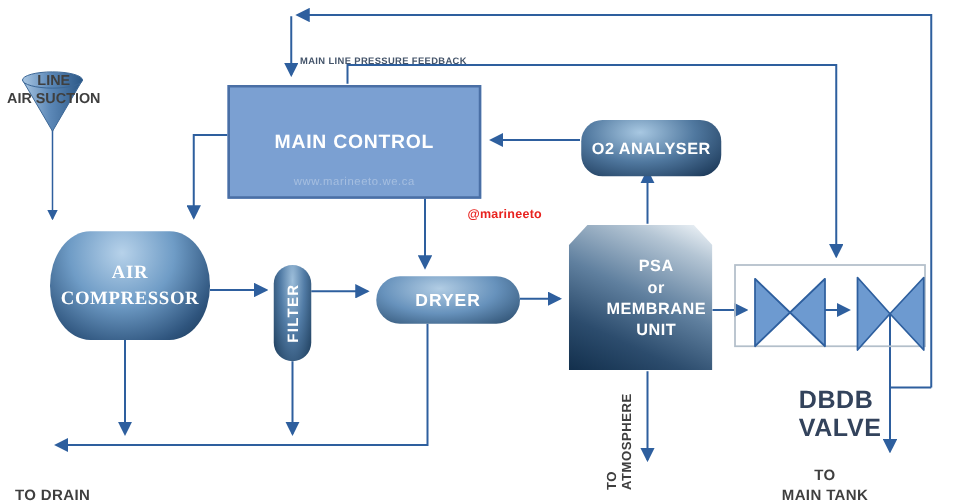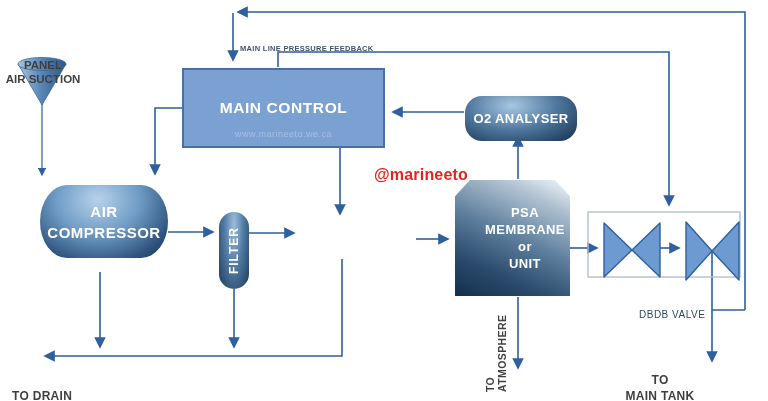--- a/index.html
+++ b/index.html
@@ -18,48 +18,48 @@
   .canvas{position:relative;width:768px;height:401px;background:#ffffff;overflow:hidden;}
   svg.wires{position:absolute;left:0;top:0;}
   .wire{fill:none;stroke:var(--line);stroke-width:1.6;}
   .wire.thin{stroke-width:1.2;}
   .arrowhead{fill:var(--line);}
   .valve{fill:var(--valve-fill);stroke:var(--line);stroke-width:1.4;stroke-linejoin:round;}
   .valve-box{fill:none;stroke:var(--box-border);stroke-width:1.4;}
 
   .node{position:absolute;display:flex;align-items:center;justify-content:center;
         color:#fff;font-weight:bold;text-align:center;}
-  .mcp{left:182px;top:68px;width:203px;height:80px;background:var(--panel-fill);
+  .mcp{left:182px;top:68px;width:203px;height:91px;background:var(--panel-fill);
        border:2px solid var(--panel-border);font-size:15.5px;letter-spacing:.6px;line-height:22px;}
   .mcp-watermark{position:absolute;left:0;right:0;bottom:1px;font-size:9px;font-weight:normal;
        color:rgba(255,255,255,.32);letter-spacing:.5px;}
   .o2{left:465px;top:96px;width:112px;height:45px;border-radius:17px;font-size:13px;letter-spacing:.4px;
       background:radial-gradient(ellipse at 42% 22%, #a8c8e2 0%, #50789f 48%, #1d3a5a 92%);}
-  .compressor{left:40px;top:185px;width:128px;height:73px;border-radius:34px/46px;
+  .compressor{left:40px;top:185px;width:128px;height:87px;border-radius:34px/46px;
       font-size:15px;letter-spacing:.5px;line-height:21px;
-      background:radial-gradient(ellipse at 45% 20%, #b7d2ea 0%, #6f9cc6 42%, #2f557e 78%, #173350 100%);}
+      background:radial-gradient(ellipse at 45% 20%, #b7d2ea 0%, #6f9cc6 42%, #2f557e 78%, #173350 100%);font-family:Liberation Serif, serif;}
   .filter{left:219px;top:212px;width:30px;height:77px;border-radius:15px;
       background:radial-gradient(ellipse at 50% 16%, #9dbeda 0%, #527ca6 45%, #1b3a58 100%);}
   .filter .vtext{font-size:12px;letter-spacing:1px;}
   .dryer{left:301px;top:221px;width:115px;height:38px;border-radius:19px;font-size:14px;letter-spacing:.8px;
       background:radial-gradient(ellipse at 44% 26%, #b2cde4 0%, #6792bc 50%, #274868 100%);}
   .psa{left:455px;top:180px;width:115px;height:116px;font-size:13px;line-height:17px;letter-spacing:.4px;
       clip-path:polygon(13% 0%, 87% 0%, 100% 14%, 100% 100%, 0% 100%, 0% 14%);
       background:linear-gradient(205deg, #f4f8fb 0%, #b4c5d4 18%, #60809f 48%, #2c4c6d 75%, #122f4c 100%);padding-left:25px;}
 
   .lbl{position:absolute;color:var(--text-dark);font-weight:bold;margin-top:28px;}
   .lbl-fresh{left:0;top:30px;width:86px;text-align:center;font-size:11.5px;line-height:14px;}
   .lbl-feedback{left:240px;top:16px;font-size:7.5px;letter-spacing:.3px;color:#44546a;}
   .lbl-drain{left:12px;top:361px;font-size:12px;letter-spacing:.3px;}
   .lbl-cargo{left:610px;top:344px;width:100px;text-align:center;font-size:12px;line-height:16px;letter-spacing:.3px;}
-  .lbl-dbdb{left:599px;top:281px;font-size:10px;font-weight:400;color:var(--navy-text);letter-spacing:.5px;padding-left:40px;}
+  .lbl-dbdb{left:599px;top:281px;font-size:20px;font-weight:700;color:var(--navy-text);letter-spacing:.5px;padding-left:40px;}
   .lbl-atmo{left:488px;top:274px;height:90px;width:16px;font-size:10.5px;letter-spacing:.4px;
             display:flex;align-items:center;justify-content:center;}
   .vtext{writing-mode:vertical-rl;transform:rotate(180deg);}
-  .lbl-red{left:374px;top:138px;font-size:16px;color:var(--red);font-weight:bold;letter-spacing:.2px;}
+  .lbl-red{left:374px;top:138px;font-size:10px;color:var(--red);font-weight:bold;letter-spacing:.2px;}
 </style>
 </head>
 <body>
 
 <div class="canvas">
 
   <svg class="wires" width="768" height="401" viewBox="0 0 768 401">
     <defs>
       <marker id="arr" viewBox="0 0 10 10" refX="8.5" refY="5" markerWidth="7.2" markerHeight="7.2" orient="auto-start-reverse">
         <path d="M0,0 L10,5 L0,10 z" class="arrowhead"></path>
@@ -121,32 +121,35 @@
     <div>
       <div>AIR</div>
       <div>COMPRESSOR</div>
     </div>
   </div>
 
   <div class="node filter">
     <span class="vtext">FILTER</span>
   </div>
 
+  <div class="node dryer">
+    <span>DRYER</span>
+  </div>
 
   <div class="node psa">
     <div>
       <div>PSA</div>
+      <div>or</div>
       <div>MEMBRANE</div>
-      <div>or</div>
       <div>UNIT</div>
     </div>
   </div>
 
   <div class="lbl lbl-fresh">
-    <div>PANEL</div>
+    <div>LINE</div>
     <div>AIR SUCTION</div>
   </div>
 
   <div class="lbl lbl-feedback">MAIN LINE PRESSURE FEEDBACK</div>
 
   <div class="lbl lbl-red">@marineeto</div>
 
   <div class="lbl lbl-dbdb">DBDB VALVE</div>
 
   <div class="lbl lbl-drain">TO DRAIN</div>

